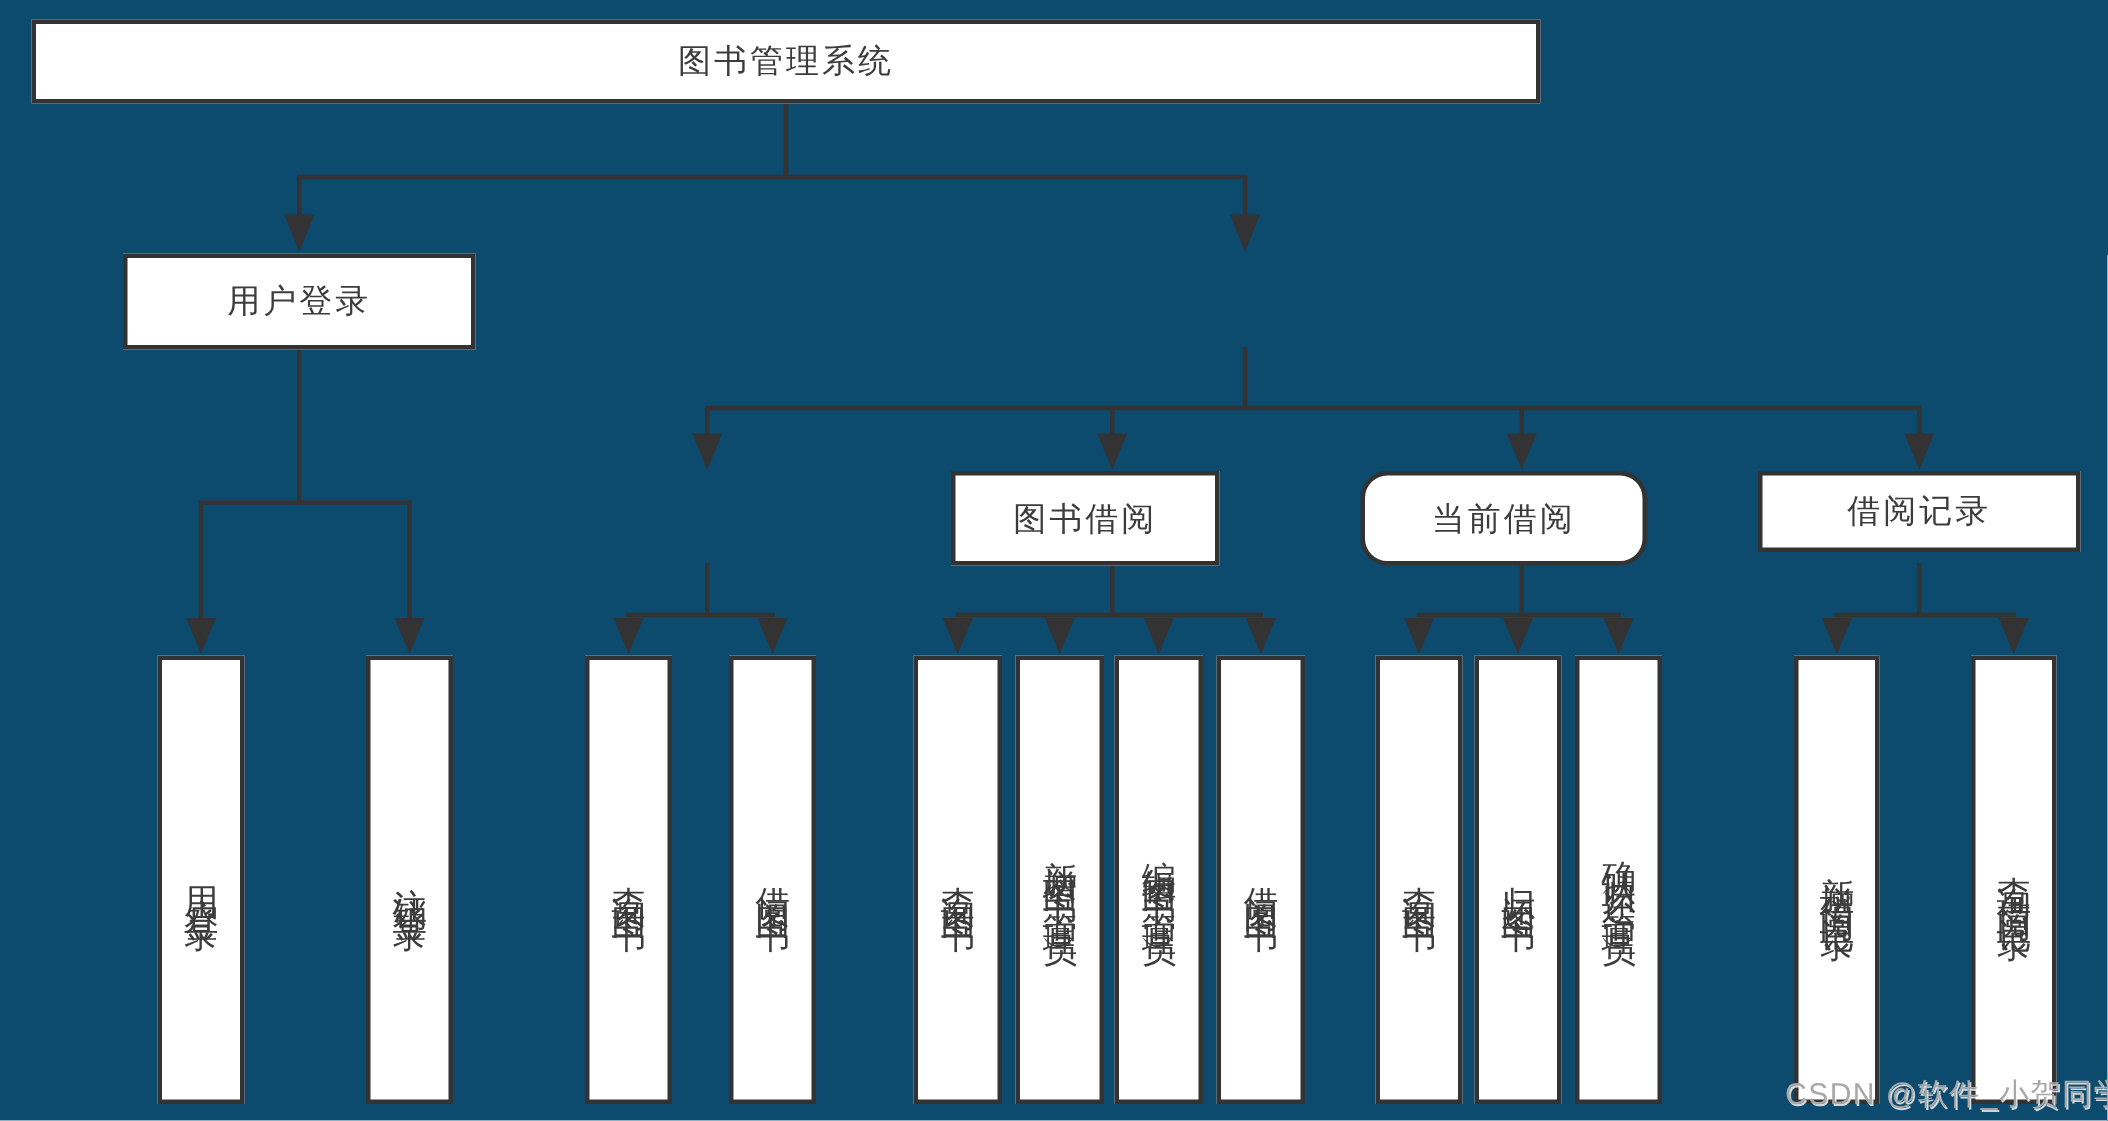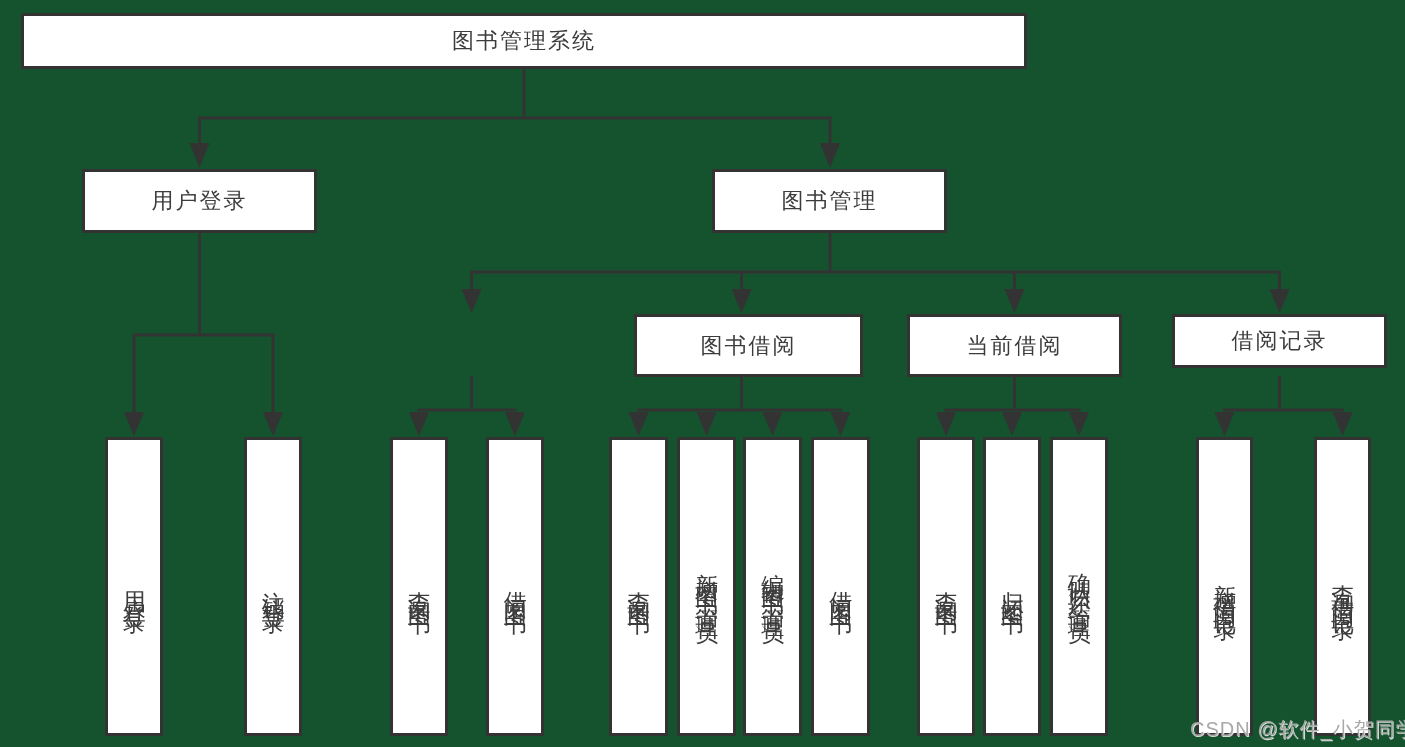--- a/index.html
+++ b/index.html
@@ -1,20 +1,20 @@
 <!DOCTYPE html>
 <html><head>
 <meta charset="utf-8">
 <style>
   html, body { margin: 0; padding: 0; background: #ffffff; }
   .canvas {
     position: relative;
     width: 1405px;
     height: 747px;
-    background: #14532d;
+    background: #0c4a6e;
     overflow: hidden;
     font-family: "Liberation Sans", sans-serif;
   }
   .connectors {
     position: absolute;
     left: 0; top: 0;
     z-index: 1;
   }
   .node {
     position: absolute;
@@ -92,24 +92,23 @@
       <path d="M1002,412 L1022,412 L1012,436 Z"></path>
       <path d="M1069,412 L1089,412 L1079,436 Z"></path>
       <path d="M1214.5,412 L1234.5,412 L1224.5,436 Z"></path>
       <path d="M1332.5,412 L1352.5,412 L1342.5,436 Z"></path>
     </g>
   </svg>
 
   <div class="node" style="left:21px; top:13px; width:1006px; height:56px;">图书管理系统</div>
 
   <div class="node" style="left:82px; top:169px; width:235px; height:64px;">用户登录</div>
-  <div class="node" style="left:712px; top:169px; width:235px; height:64px;">图书管理</div>
 
-  <div class="node" style="left:634px; top:314px; width:229px; height:63px;">图书借阅</div>
-  <div class="node" style="left:907px; top:314px; width:215px; height:63px;">当前借阅</div>
+  <div class="node" style="left:634px; top:314px; width:179px; height:63px;">图书借阅</div>
+  <div class="node" style="left:907px; top:314px; width:191px; height:63px;border-radius:18px;">当前借阅</div>
   <div class="node" style="left:1172px; top:314px; width:215px; height:54px;">借阅记录</div>
 
   <div class="node leaf" style="left:105px; top:437px; width:58px; height:299px;">用户登录</div>
   <div class="node leaf" style="left:244px; top:437px; width:58px; height:299px;">注销登录</div>
 
   <div class="node leaf" style="left:390px; top:437px; width:58px; height:299px;">查询图书</div>
   <div class="node leaf" style="left:486px; top:437px; width:58px; height:299px;">借阅图书</div>
 
   <div class="node leaf" style="left:609px; top:437px; width:59px; height:299px;">查询图书</div>
   <div class="node leaf" style="left:677px; top:437px; width:59px; height:299px;">新增图书（管理员）</div>

